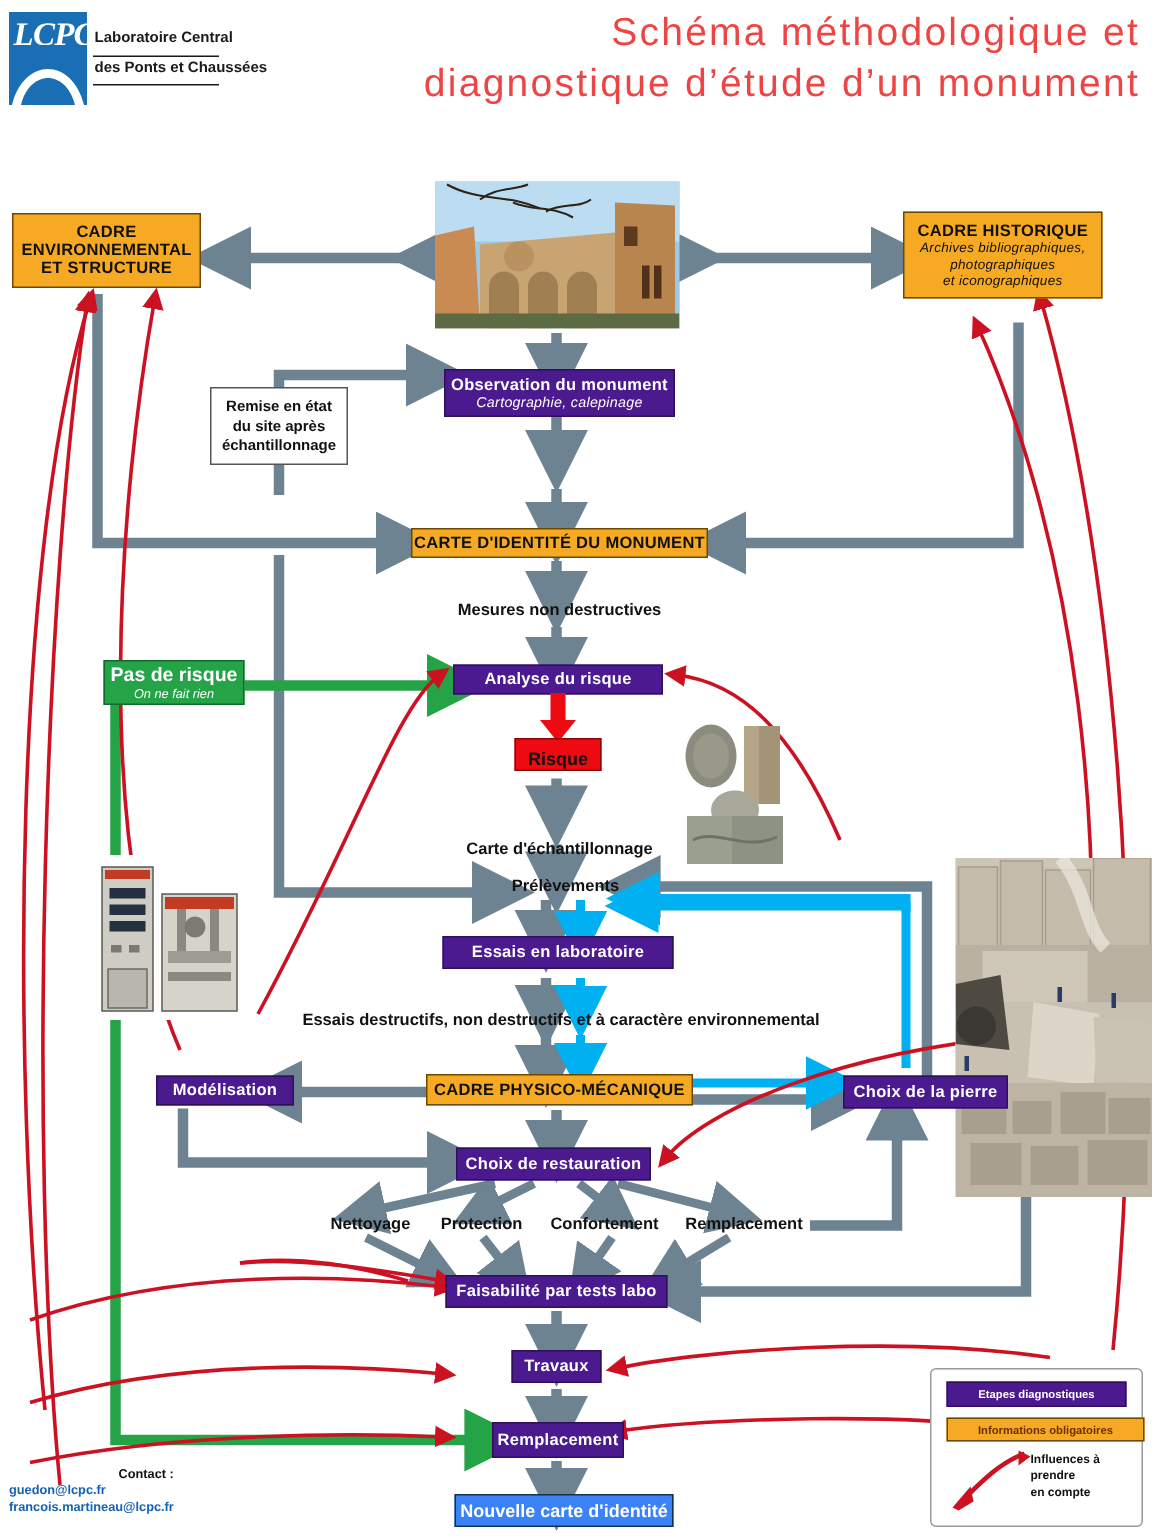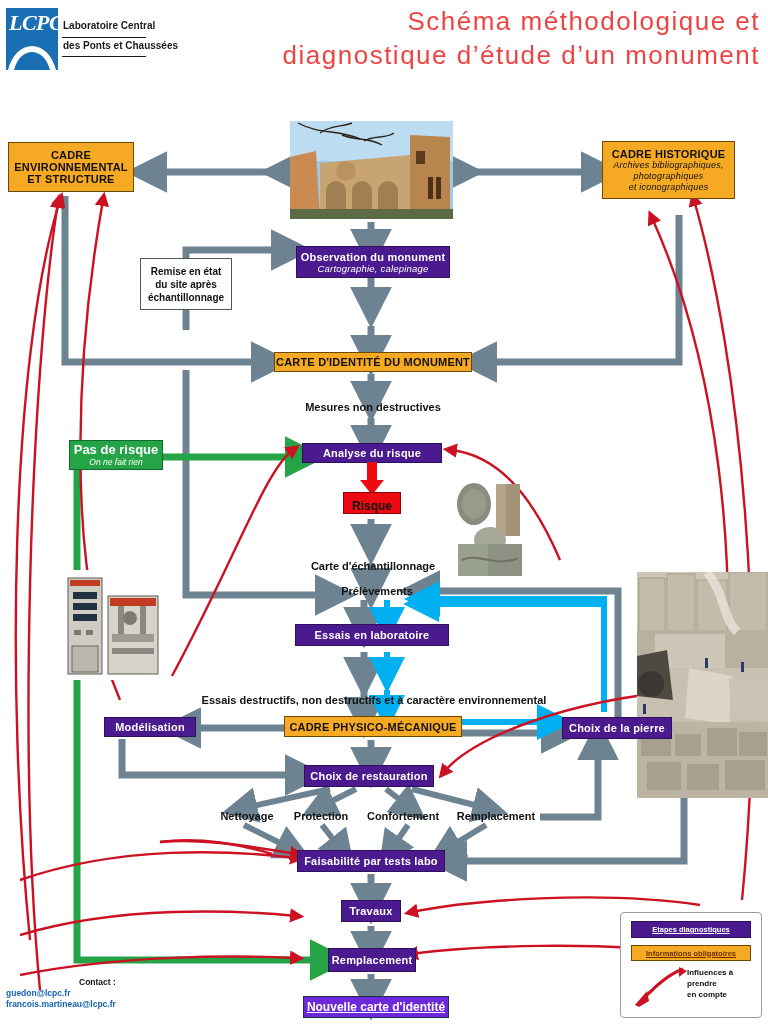--- a/index.html
+++ b/index.html
@@ -35,46 +35,46 @@
   .node{position:absolute;box-sizing:border-box;display:flex;flex-direction:column;
         align-items:center;justify-content:center;text-align:center;}
   .purple{background:#4b1a8e;border:1px solid #2f0f5c;color:#ffffff;
           font-weight:bold;font-size:11px;letter-spacing:.2px;}
   .orange{background:#f6a922;border:1px solid #6b4a00;color:#111111;
           font-weight:bold;font-size:11px;letter-spacing:.2px;}
   .red{background:#ee0a11;border:1px solid #8a0407;color:#111111;
        font-weight:bold;font-size:12px;}
   .green{background:#24a347;border:1px solid #0f6b2c;color:#ffffff;
          font-weight:bold;font-size:13px;}
-  .cyan{background:#6d28d9;border:1.5px solid #14324a;color:#ffffff;
-        font-weight:bold;font-size:12px;text-decoration:underline;}
+  .cyan{background:#3b82f6;border:1.5px solid #14324a;color:#ffffff;
+        font-weight:bold;font-size:12px;}
   .white{background:#ffffff;border:1px solid #555555;color:#111111;
          font-weight:bold;font-size:10px;line-height:13px;}
   .plain{color:#111111;font-weight:bold;font-size:11px;background:transparent;border:none;}
   .sub{font-style:italic;font-weight:normal;font-size:9.5px;line-height:11px;}
   .purple .sub{color:#ffffff;}
   .orange .sub{color:#111111;font-style:italic;font-weight:normal;font-size:9px;line-height:11px;}
   .green .sub{color:#ffffff;font-size:8.5px;}
 
   
   .photo{position:absolute;overflow:hidden;}
   .ph-mon{left:290px;top:121px;width:163px;height:98px;
     background:linear-gradient(#8fc7ee 0%,#bcdcf2 38%,#b9cbb4 39%,#9fae90 100%);}
   .ph-lab{left:62px;top:570px;width:102px;height:110px;background:#d8d6cf;}
   .ph-core{left:452px;top:482px;width:72px;height:94px;background:transparent;}
   .ph-quarry{left:637px;top:572px;width:131px;height:226px;background:#cfc6ba;}
 
   
   .legend{position:absolute;left:620px;top:912px;width:140px;height:104px;
           background:#ffffff;border:1px solid #9a9a9a;border-radius:4px;}
   .legend .lbox{position:absolute;box-sizing:border-box;display:flex;
-          align-items:center;justify-content:center;text-align:right;text-decoration:underline;}
+          align-items:center;justify-content:center;text-align:right;}
   .lg1{left:10px;top:8px;width:120px;height:17px;background:#4b1a8e;border:1px solid #2f0f5c;
        color:#ffffff;font-weight:bold;font-size:7.5px;}
-  .lg2{left:10px;top:32px;width:120px;height:16px;background:#f6a922;border:1px solid #6b4a00;
+  .lg2{left:10px;top:32px;width:132px;height:16px;background:#f6a922;border:1px solid #6b4a00;
        color:#6d2f00;font-weight:bold;font-size:7.5px;}
   .lg3{position:absolute;left:66px;top:54px;width:72px;color:#111111;font-weight:bold;
        font-size:8px;line-height:11px;text-align:left;}
 
   
   .contact{position:absolute;left:6px;top:977px;font-size:8.5px;line-height:11px;font-weight:bold;}
   .contact .c0{color:#111111;text-align:right;}
   .contact .c1{color:#1462b4;}
 </style>
 </head>
@@ -364,21 +364,21 @@
   </div>
 
   <div class="node plain" style="left:326px;top:583px;width:102px;height:16px;">
     <div>Prélèvements</div>
   </div>
 
   <div class="node purple" style="left:295px;top:624px;width:154px;height:22px;">
     <div>Essais en laboratoire</div>
   </div>
 
-  <div class="node plain" style="left:196px;top:692px;width:356px;height:16px;">
+  <div class="node plain" style="left:196px;top:672px;width:356px;height:16px;">
     <div>Essais destructifs, non destructifs et à caractère environnemental</div>
   </div>
 
   <div class="node purple" style="left:104px;top:717px;width:92px;height:20px;">
     <div>Modélisation</div>
   </div>
 
   <div class="node orange" style="left:284px;top:716px;width:178px;height:21px;">
     <div>CADRE PHYSICO-MÉCANIQUE</div>
   </div>

